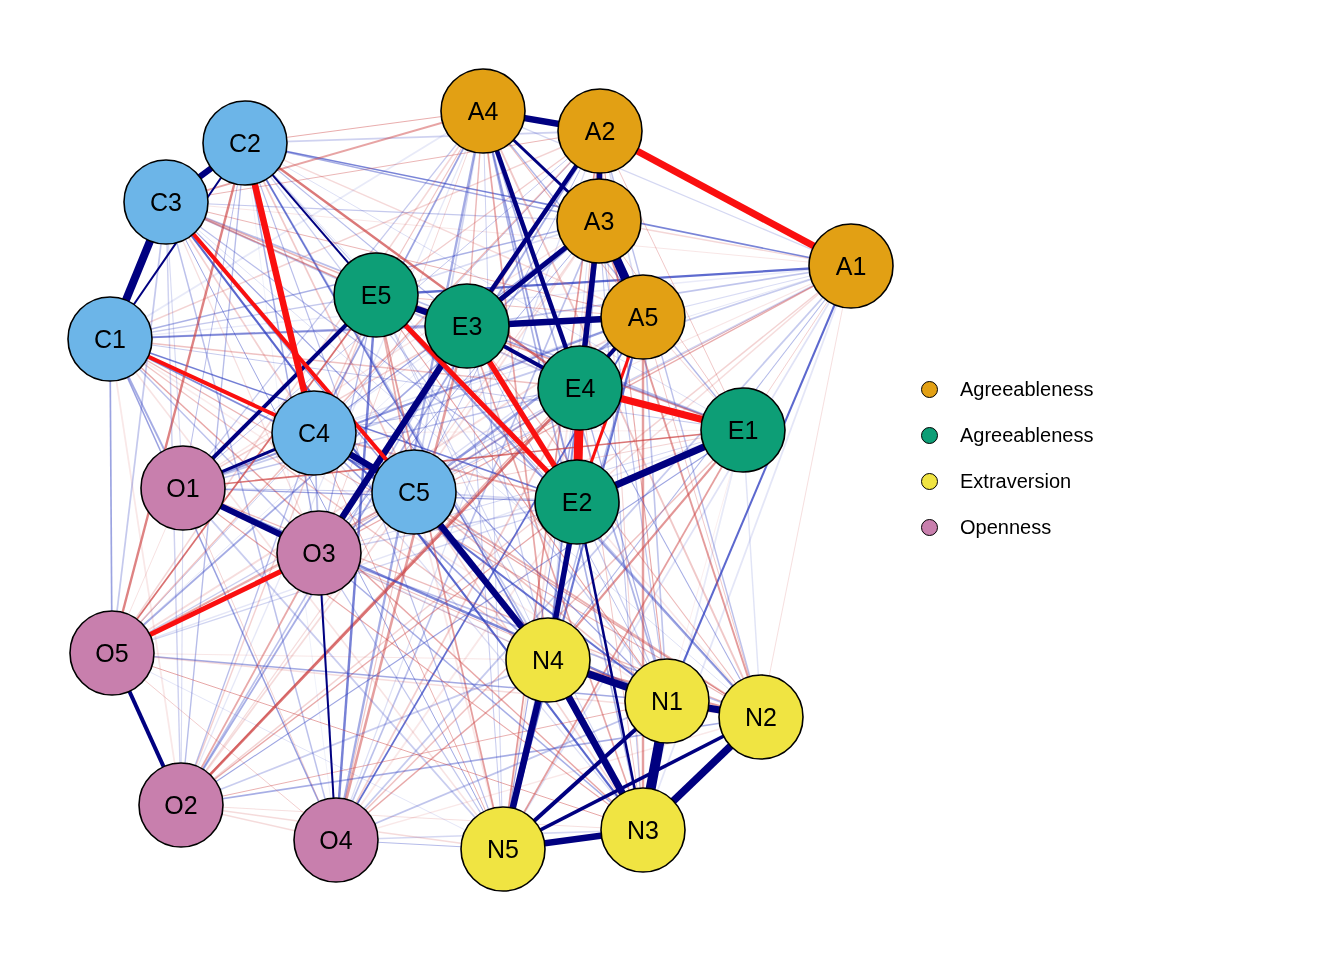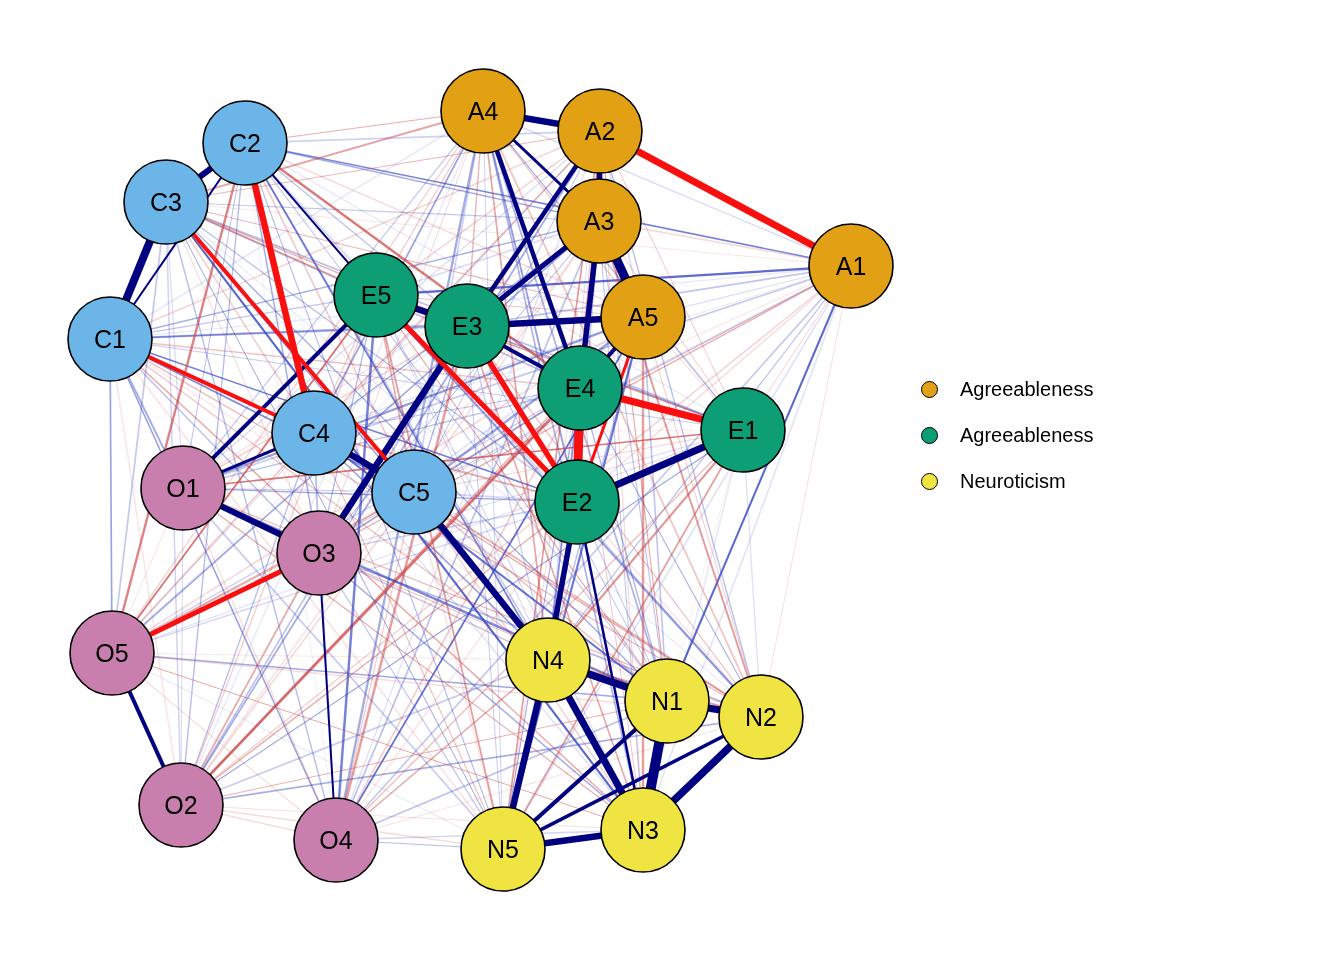--- a/index.html
+++ b/index.html
@@ -376,16 +376,20 @@
       <div class="legend-row">
         <span class="legend-dot" style="background: rgb(226, 160, 20);"></span>
         <span class="legend-label">Agreeableness</span>
       </div>
       <div class="legend-row">
         <span class="legend-dot" style="background: rgb(13, 158, 118);"></span>
         <span class="legend-label">Agreeableness</span>
       </div>
       <div class="legend-row">
         <span class="legend-dot" style="background: rgb(240, 228, 66);"></span>
-        <span class="legend-label">Neuroticism</span>
+        <span class="legend-label">Extraversion</span>
+      </div>
+      <div class="legend-row">
+        <span class="legend-dot" style="background: rgb(200, 127, 173);"></span>
+        <span class="legend-label">Openness</span>
       </div>
     </div>
 </div>
 
 </body></html>

